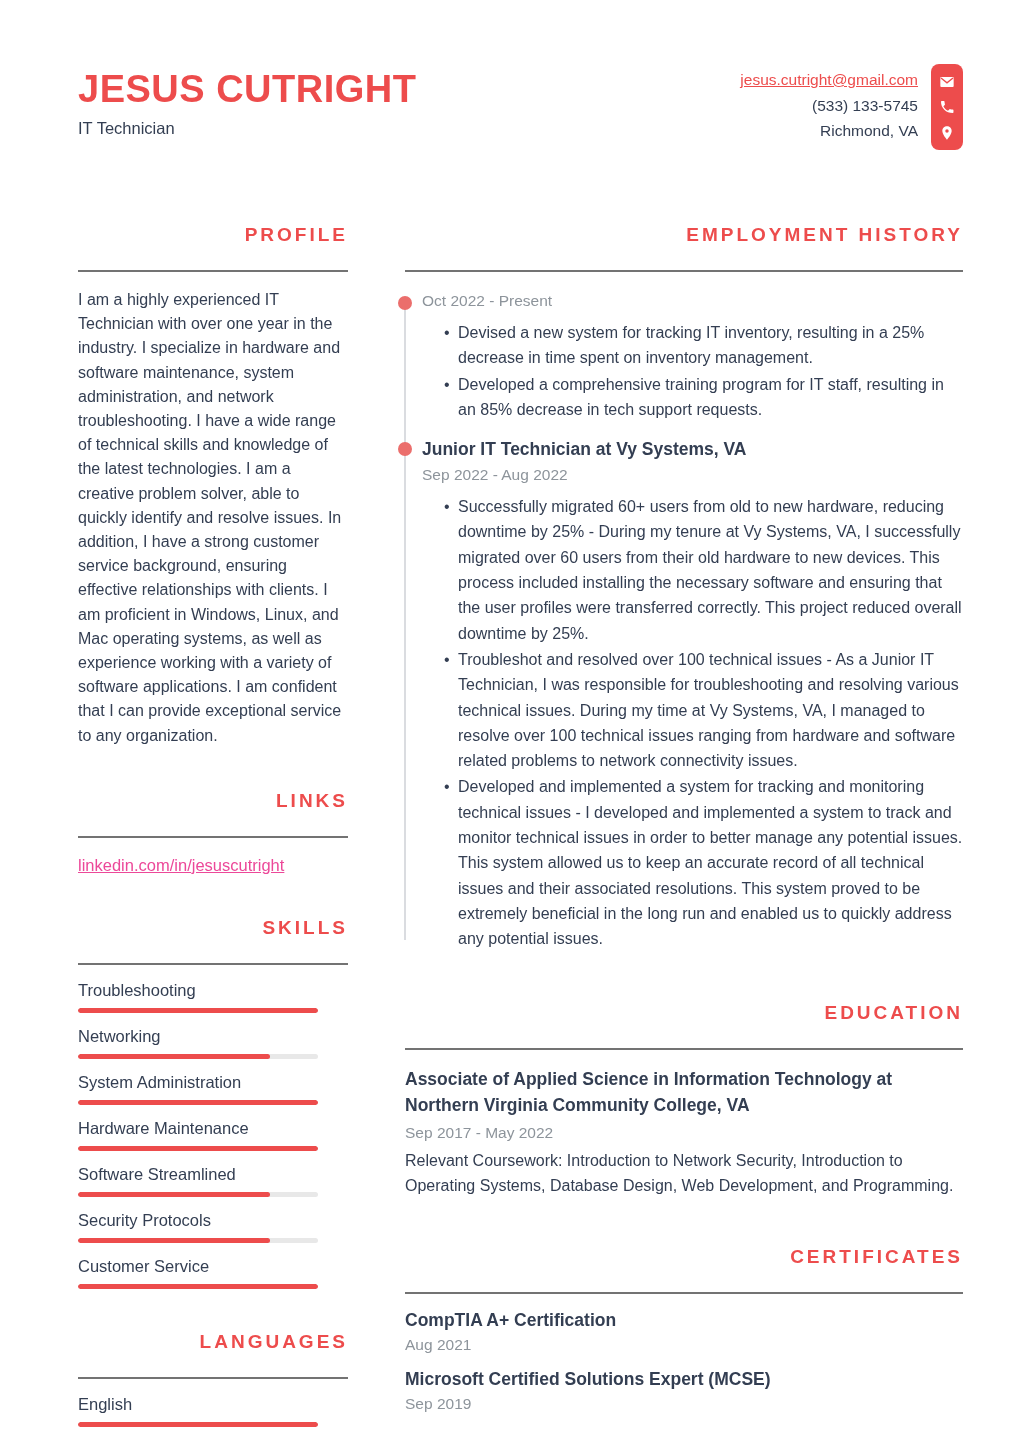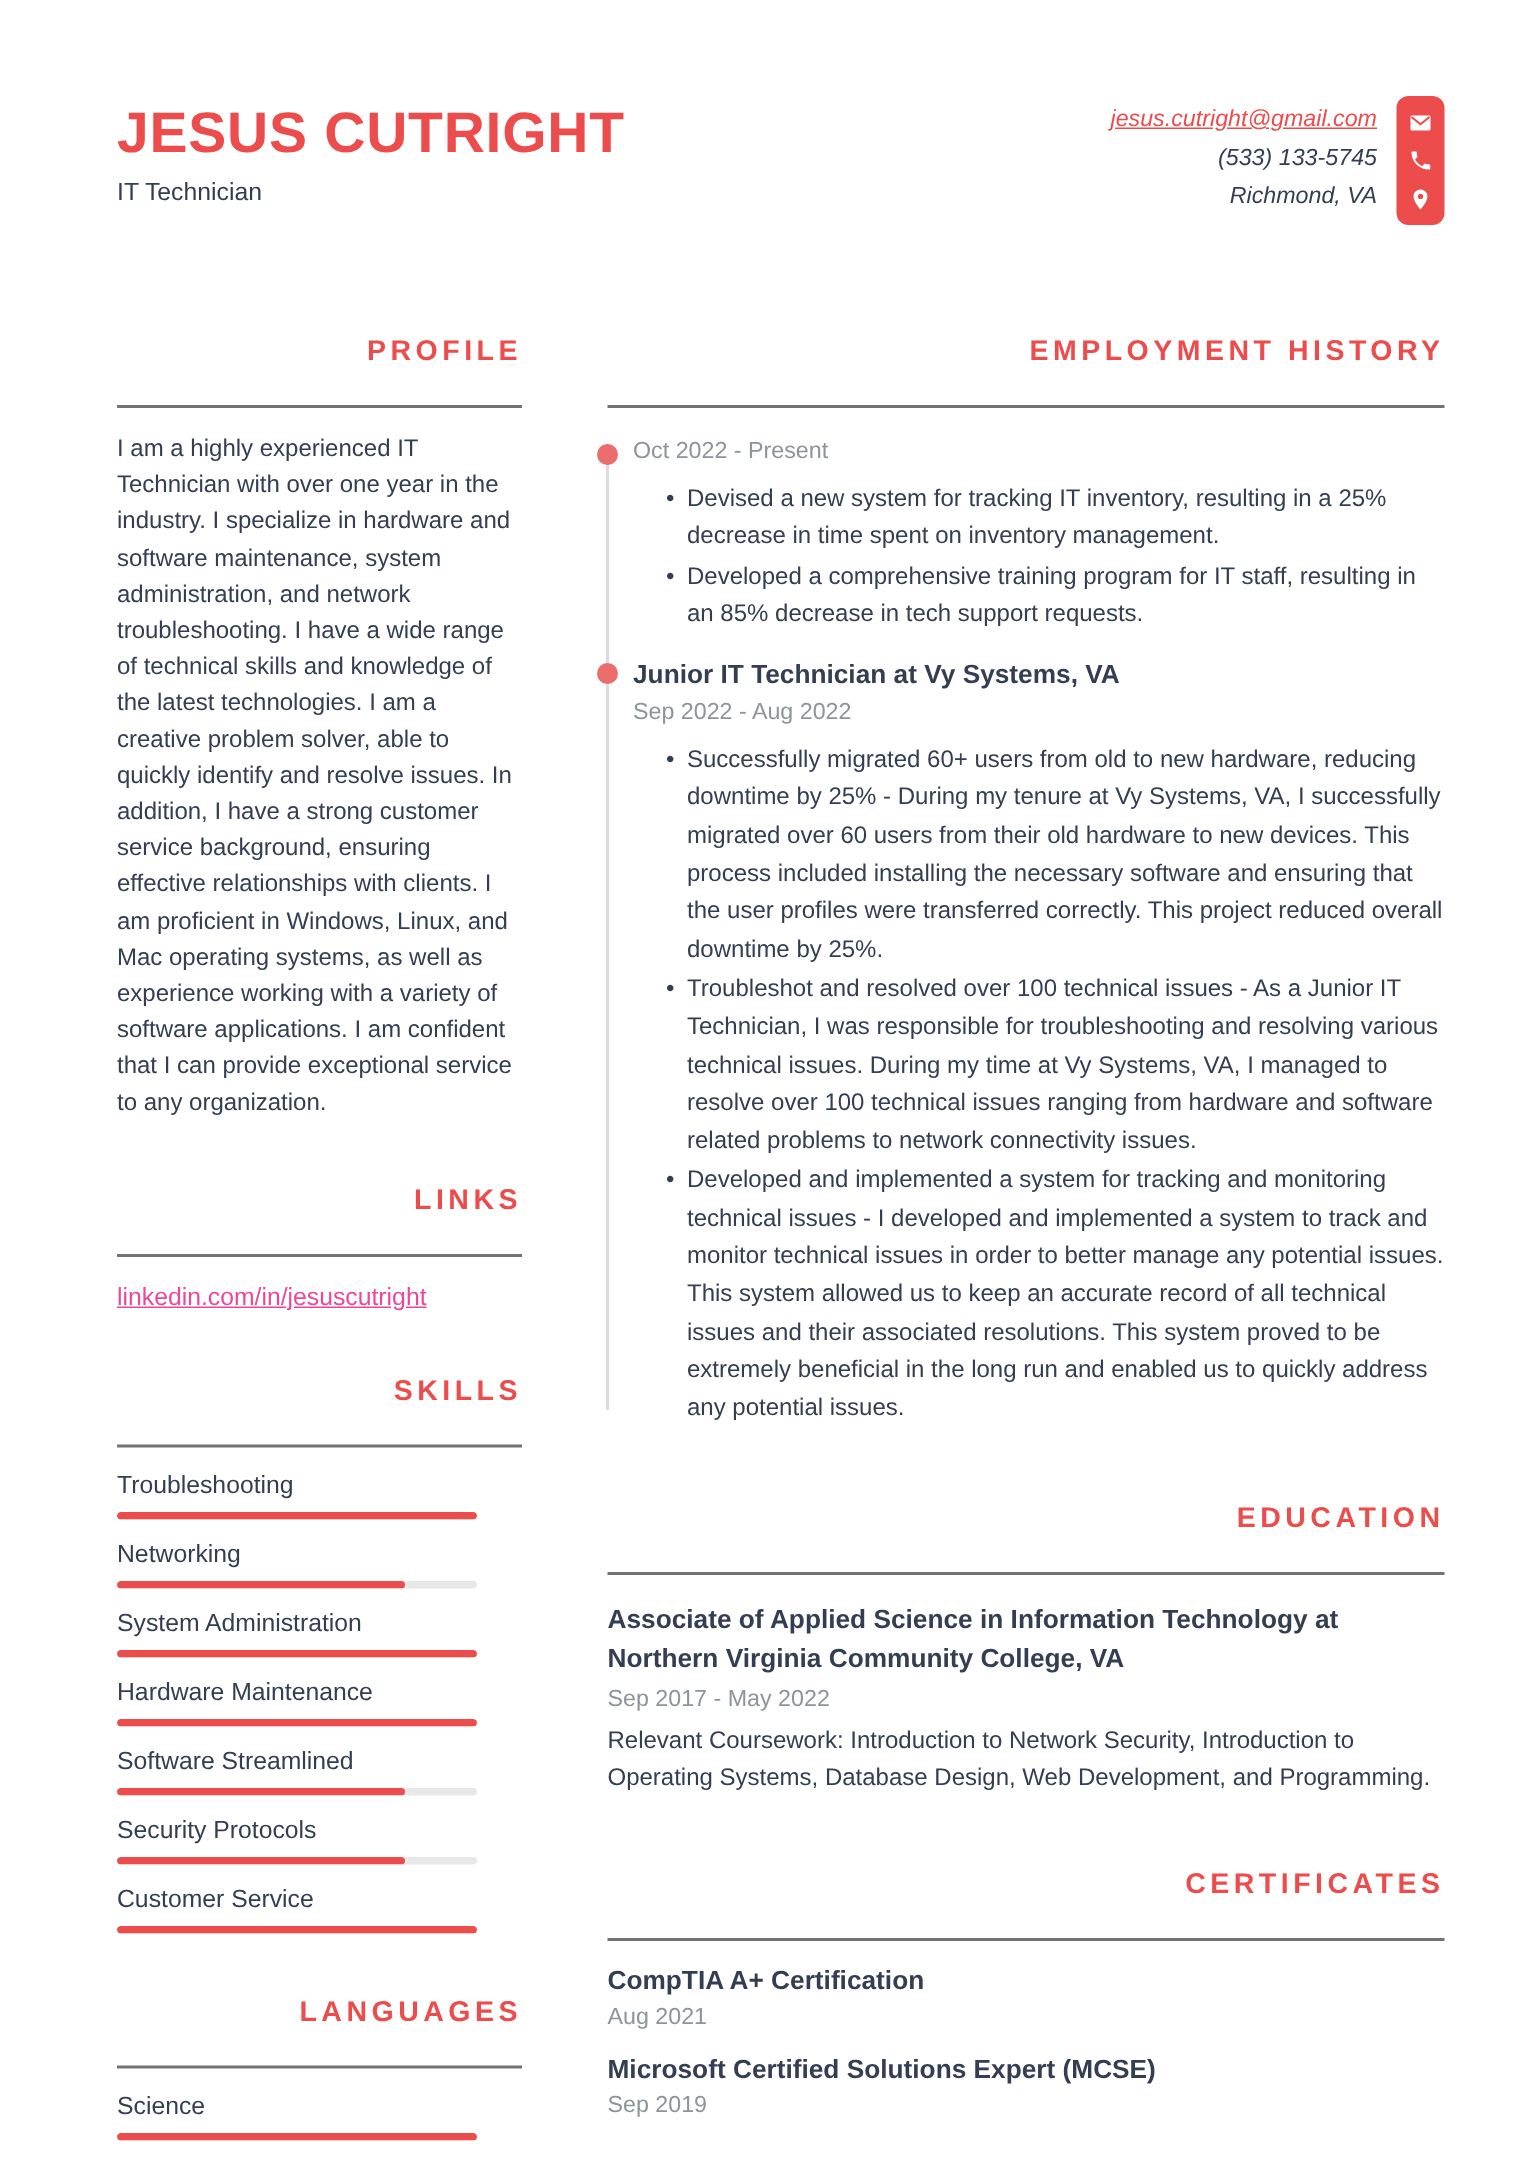--- a/index.html
+++ b/index.html
@@ -7,21 +7,21 @@
     width:1024px;height:1447px;overflow:hidden;position:relative;
     font-family:"Liberation Sans","DejaVu Sans",sans-serif;
     color:#333e52;-webkit-font-smoothing:antialiased;
   }
   .page{padding:64px 61px 0 78px;box-sizing:border-box;}
 
   
   .header{display:flex;justify-content:space-between;align-items:flex-start;}
   .name{font-size:38px;font-weight:700;color:#ed4c4c;letter-spacing:.5px;line-height:1.0;margin:6px 0 0 0;}
   .job-title-sub{font-size:16.5px;color:#333e52;margin-top:11px;}
-  .contact{display:flex;align-items:flex-start;gap:13px;font-style:italic;}
+  .contact{display:flex;align-items:flex-start;gap:13px;}
   .contact-text{text-align:right;font-size:15.5px;line-height:25.5px;color:#333e52;padding-top:3px;}
   .contact-email{color:#ed4c4c;text-decoration:underline;cursor:pointer;}
   .icon-box{width:32px;height:86px;background:#ed4c4c;border-radius:8px;display:flex;flex-direction:column;align-items:center;justify-content:space-evenly;}
   .icon-box svg{width:16px;height:16px;display:block;}
 
   
   .main{display:flex;margin-top:74px;}
   .col-left{width:270px;flex:0 0 270px;margin-right:57px;}
   .col-right{flex:1;min-width:0;}
 
@@ -154,21 +154,21 @@
           <div class="skill-label">Customer Service</div>
           <div class="skill-track">
               <div class="skill-fill" style="width: 100%;"></div>
             </div>
         </div>
       </div>
 
       <div class="section">
         <h2 class="sec-heading">LANGUAGES</h2>
         <div class="skill">
-          <div class="skill-label">Science</div>
+          <div class="skill-label">English</div>
           <div class="skill-track">
               <div class="skill-fill" style="width: 100%;"></div>
             </div>
         </div>
       </div>
     </div>
 
     <div class="col-right">
 
       <div class="section first">

